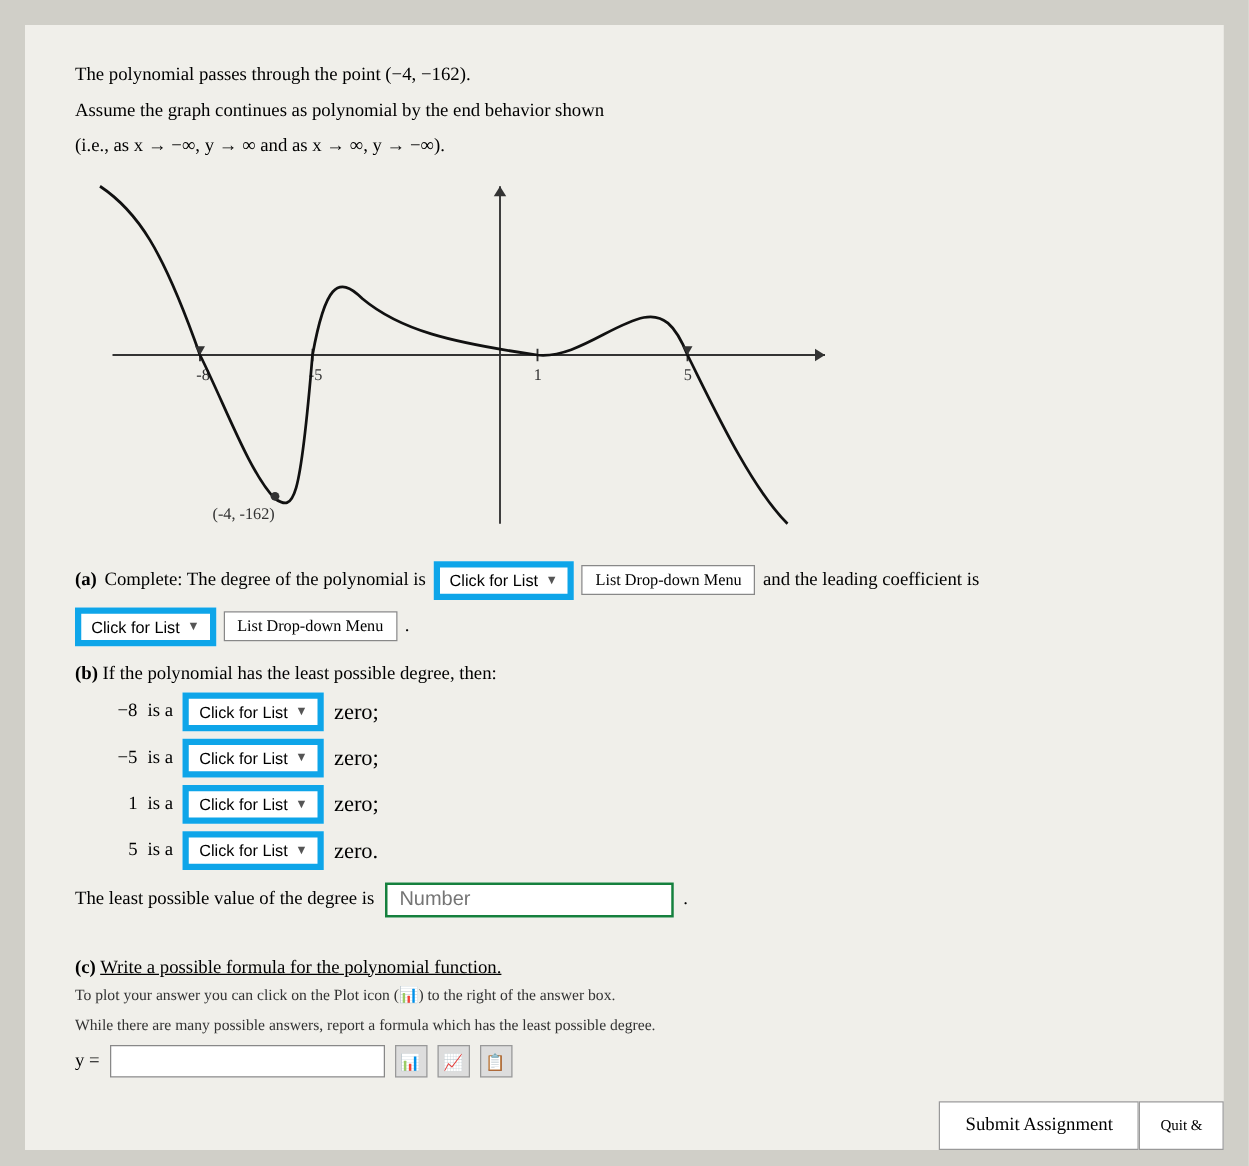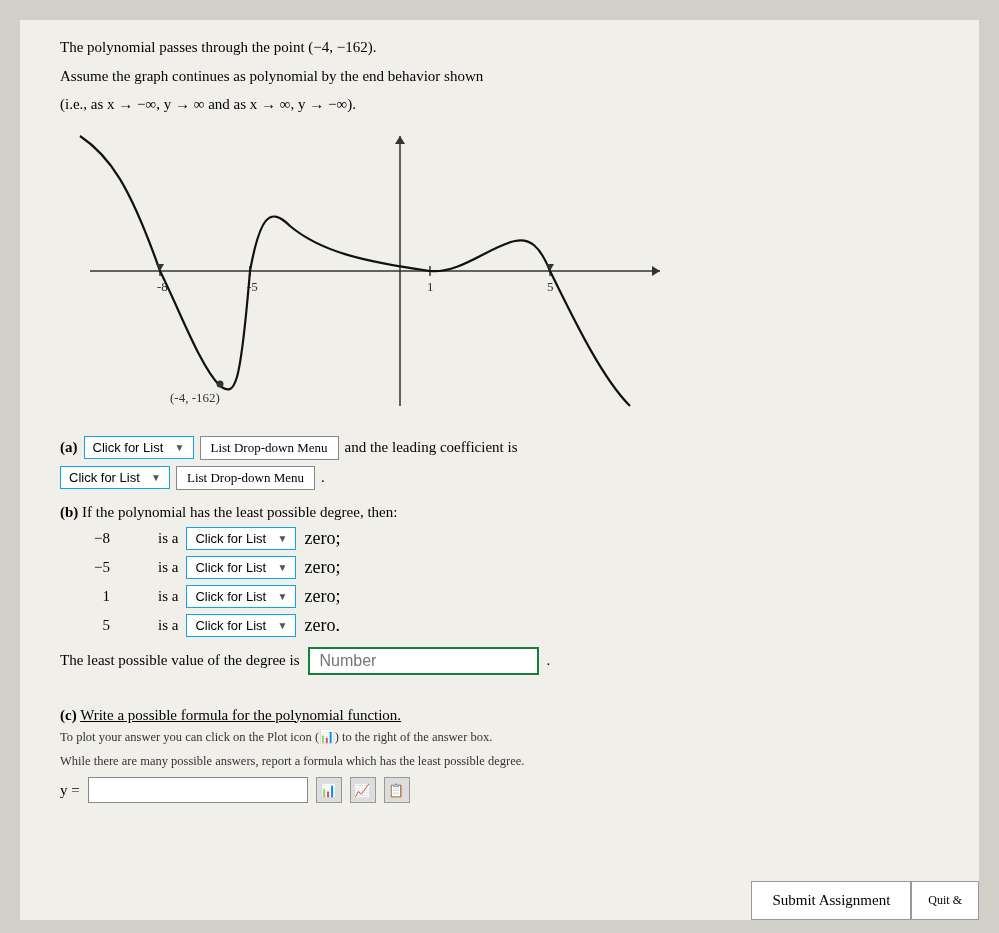--- a/index.html
+++ b/index.html
@@ -9,21 +9,21 @@
       min-height: 933px;
       display: flex;
       justify-content: center;
       align-items: flex-start;
       padding: 20px;
     }
     .page {
       background: #f0efea;
       width: 960px;
       min-height: 900px;
-      padding: 16px 40px 40px 40px;
+      padding: 29px 40px 40px 40px;
       position: relative;
     }
     .intro-text {
       font-size: 15px;
       line-height: 1.5;
       margin-bottom: 6px;
     }
     .graph-container {
       width: 620px;
       height: 290px;
@@ -46,21 +46,21 @@
       align-items: center;
       flex-wrap: wrap;
       gap: 6px;
       font-size: 15px;
       margin-top: 4px;
     }
     .dropdown-btn {
       display: inline-flex;
       align-items: center;
       background: white;
-      border: 1px solid #0ea5e9;
+      border: 5px solid #0ea5e9;
       padding: 3px 8px;
       font-size: 13px;
       cursor: pointer;
       min-width: 110px;
       justify-content: space-between;
       gap: 6px;
     }
     .dropdown-btn .arrow {
       font-size: 10px;
       color: #555;
@@ -80,21 +80,20 @@
       font-size: 15px;
       margin: 6px 0;
     }
     .zero-label {
       width: 50px;
       text-align: right;
       font-size: 15px;
     }
     .is-a {
       font-size: 15px;
-      margin-left: 40px;
     }
     .zero-text {
       font-size: 18px;
     }
     .degree-row {
       display: flex;
       align-items: center;
       gap: 8px;
       font-size: 15px;
       margin: 10px 0 14px 0;
@@ -213,20 +212,21 @@
 
       <polygon points="100,145 96,138 104,138" fill="#333"></polygon>
 
       <polygon points="490,145 486,138 494,138" fill="#333"></polygon>
     </svg>
   </div>
 
   <div class="part-a">
     <div class="inline-row">
       <span class="part-label">(a)</span>
+      <span>Complete: The degree of the polynomial is</span>
       <button class="dropdown-btn">
         <span>Click for List</span>
         <span class="arrow">▼</span>
       </button>
       <span class="label-box">List Drop-down Menu</span>
       <span>and the leading coefficient is</span>
     </div>
     <div class="inline-row" style="margin-top:6px;">
       <button class="dropdown-btn">
         <span>Click for List</span>

